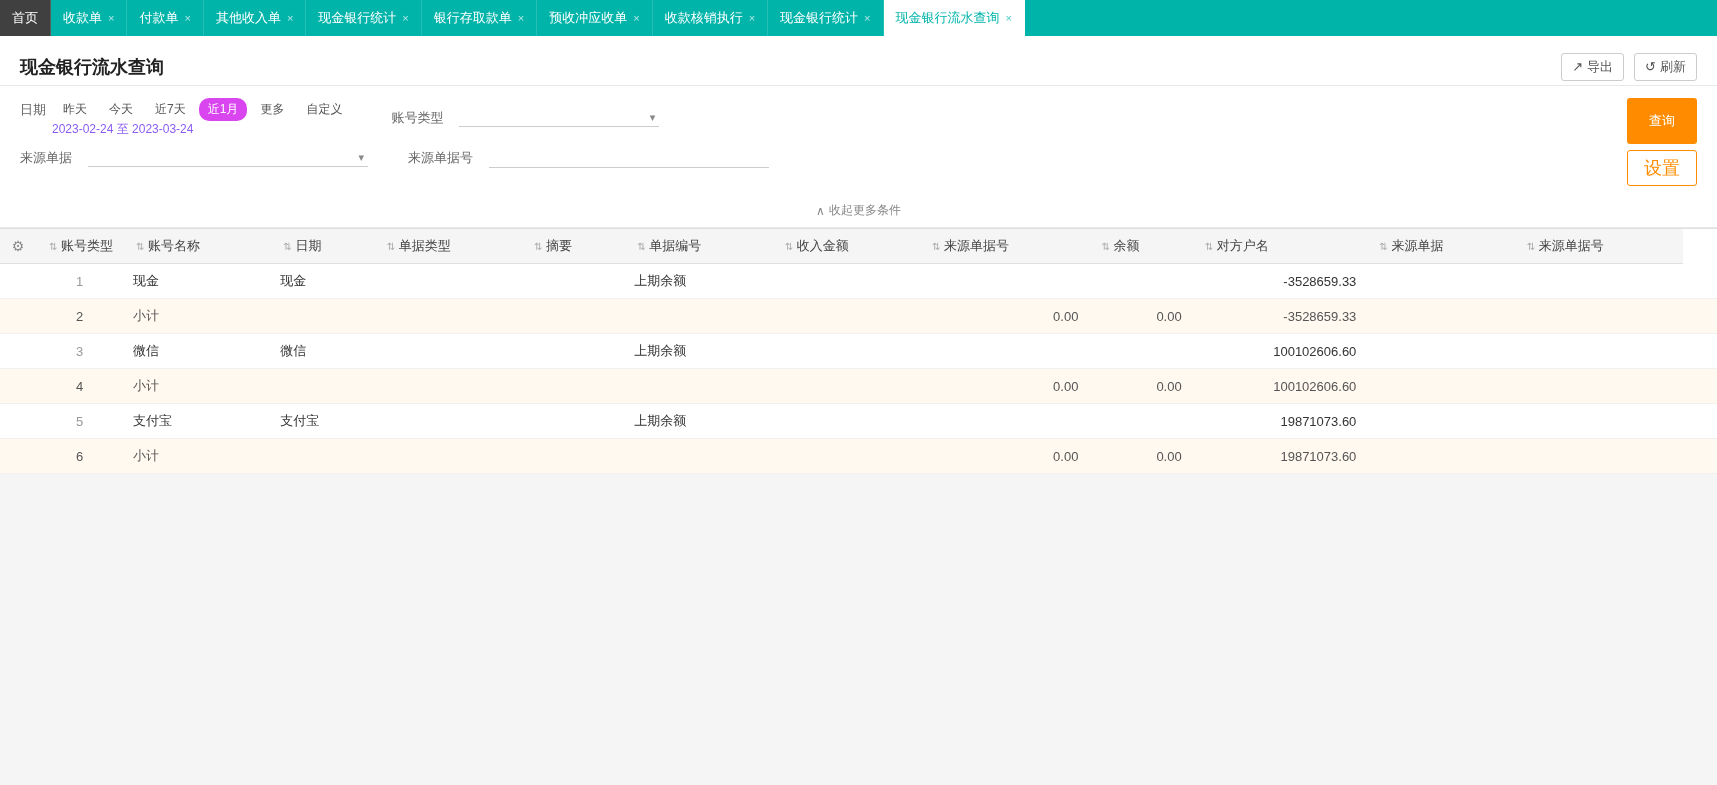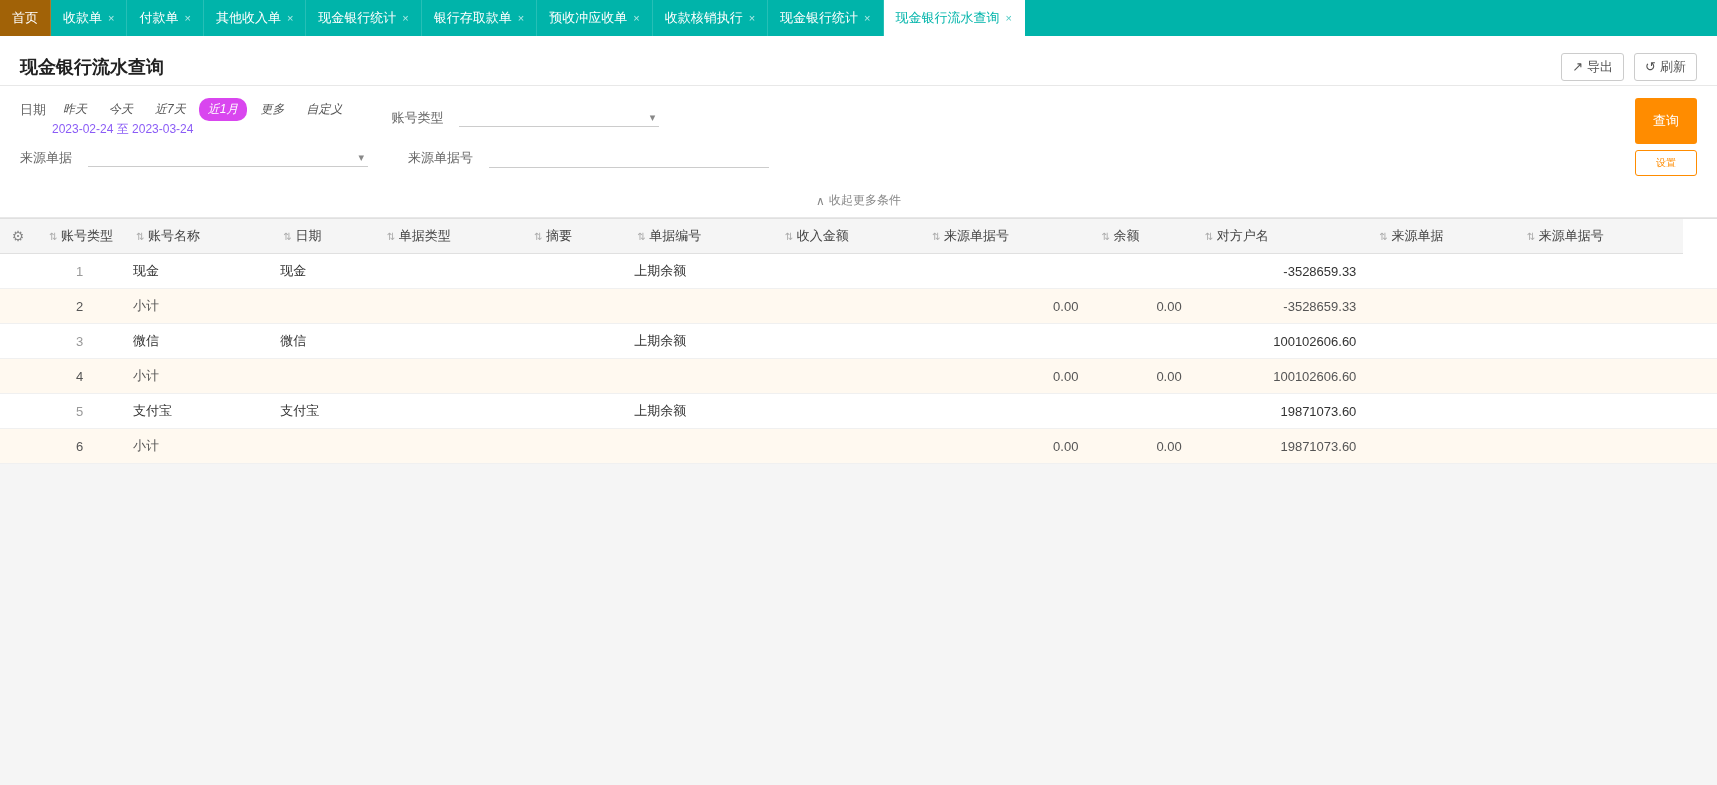--- a/index.html
+++ b/index.html
@@ -19,21 +19,21 @@
       align-items: center;
       padding: 0 12px;
       height: 100%;
       color: #fff;
       font-size: 13px;
       cursor: pointer;
       white-space: nowrap;
       border-right: 1px solid rgba(255,255,255,0.15);
     }
     .nav-item.home {
-      background: #a16207;
+      background: #404040;
       justify-content: flex-end;
     }
     .nav-item.active {
       background: #fff;
       color: #00b4aa;
     }
     .nav-item .close-x {
       margin-left: 6px;
       font-size: 11px;
       opacity: 0.7;
@@ -87,21 +87,20 @@
     .filter-label {
       color: #666;
       font-size: 13px;
       margin-right: 8px;
       white-space: nowrap;
     }
     .filter-date-options {
       display: flex;
       align-items: center;
       gap: 4px;
-      font-style: italic;
     }
     .date-opt {
       padding: 2px 8px;
       border-radius: 3px;
       border: 1px solid transparent;
       cursor: pointer;
       font-size: 12px;
       color: #555;
     }
     .date-opt.active {
@@ -165,21 +164,21 @@
       padding: 14px 18px;
       font-size: 13px;
       cursor: pointer;
     }
     .btn-settings {
       background: #fff;
       color: #ff8c00;
       border: 1px solid #ff8c00;
       border-radius: 3px;
       padding: 5px 16px;
-      font-size: 10px;
+      font-size: 18px;
       cursor: pointer;
     }
     .collapse-bar {
       text-align: center;
       padding: 6px 0 8px 0;
       color: #888;
       font-size: 12px;
       cursor: pointer;
       display: flex;
       align-items: center;

